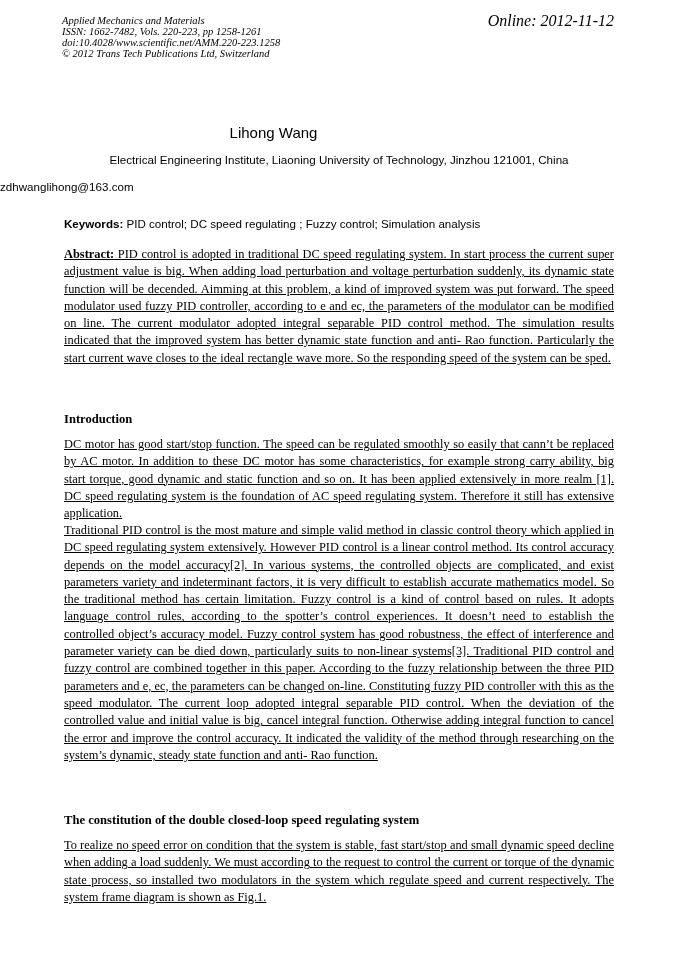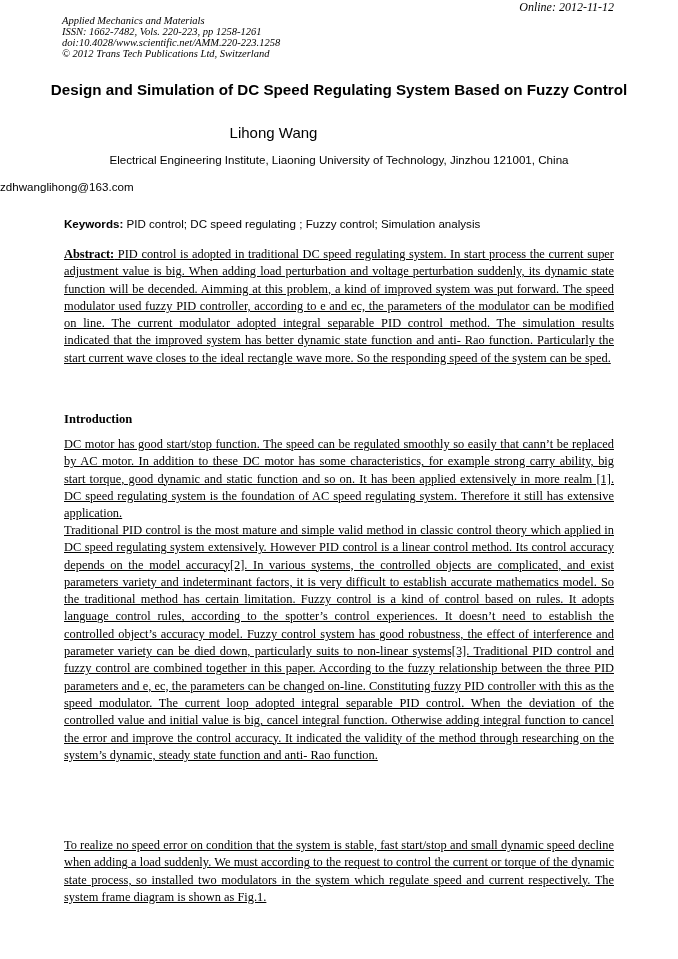--- a/index.html
+++ b/index.html
@@ -1,19 +1,19 @@
 <!DOCTYPE html>
 <html><head>
 <meta charset="utf-8">
 <style>
   html, body { margin: 0; padding: 0; background: #ffffff; }
   body { width: 678px; height: 959px; position: relative; overflow: hidden; color: #000; }
   .page { position: absolute; left: 0; top: 0; width: 678px; height: 959px; }
   .hdr { position: absolute; left: 62px; top: 15px; font-family: Liberation Serif, serif; font-style: italic; font-size: 10.5px; line-height: 11px; }
-  .hdr-right { position: absolute; right: 64px; top: 2px; font-family: "Liberation Serif", serif; font-style: italic; font-size: 12px; line-height: 11px; }
+  .hdr-right { position: absolute; right: 64px; top: 15px; font-family: "Liberation Serif", serif; font-style: italic; font-size: 16px; line-height: 11px; }
   .title { position: absolute; left: 50px; width: 578px; top: 80px; text-align: center; font-family: "Liberation Sans", sans-serif; font-weight: bold; font-size: 15.2px; line-height: 20px; }
   .author { position: absolute; left: 0; width: 547px; top: 124px; text-align: center; font-family: "Liberation Sans", sans-serif; font-size: 15px; line-height: 18px; }
   .affil { position: absolute; left: 0; width: 678px; top: 153px; text-align: center; font-family: "Liberation Sans", sans-serif; font-size: 11.6px; line-height: 14px; }
   .email { position: absolute; left: 0; width: 678px; top: 180px; text-align: left; font-family: "Liberation Sans", sans-serif; font-size: 11.6px; line-height: 14px; }
   .keywords { position: absolute; left: 64px; top: 217px; font-family: "Liberation Sans", sans-serif; font-size: 11.6px; line-height: 14px; }
   .keywords b { font-weight: bold; margin-top: 48px; }
   .body-text { position: absolute; left: 64px; width: 550px; font-family: "Liberation Serif", serif; font-size: 12.4px; line-height: 17.3px; text-align: justify; text-decoration: underline; }
   .body-text b { font-weight: bold; }
   .abstract { top: 246px; }
   .h-intro { position: absolute; left: 64px; top: 411px; font-family: "Liberation Serif", serif; font-weight: bold; font-size: 12.6px; line-height: 16px; }
@@ -29,38 +29,38 @@
 <div class="page">
 
   <div class="hdr">
     <div>Applied Mechanics and Materials</div>
     <div>ISSN: 1662-7482, Vols. 220-223, pp 1258-1261</div>
     <div>doi:10.4028/www.scientific.net/AMM.220-223.1258</div>
     <div>© 2012 Trans Tech Publications Ltd, Switzerland</div>
   </div>
   <div class="hdr-right">Online: 2012-11-12</div>
 
-  <div class="title">Design and Simulation of DC Speed Regulating System Based on Fuzzy Control</div>
   <div class="author">Lihong Wang</div>
   <div class="affil">Electrical Engineering Institute, Liaoning University of Technology, Jinzhou 121001, China</div>
   <div class="email">zdhwanglihong@163.com</div>
 
   <div class="keywords">
     <b>Keywords:</b><span> PID control; DC speed regulating ; Fuzzy control; Simulation analysis</span>
   </div>
 
   <div class="body-text abstract">
     <p><b>Abstract:</b><span> PID control is adopted in traditional DC speed regulating system. In start process the current super adjustment value is big. When adding load perturbation and voltage perturbation suddenly, its dynamic state function will be decended. Aimming at this problem, a kind of improved system was put forward. The speed modulator used fuzzy PID controller, according to e and ec, the parameters of the modulator can be modified on line. The current modulator adopted integral separable PID control method. The simulation results indicated that the improved system has better dynamic state function and anti- Rao function. Particularly the start current wave closes to the ideal rectangle wave more. So the responding speed of the system can be sped.</span></p>
   </div>
 
   <div class="h-intro">Introduction</div>
   <div class="body-text intro1">
     <p>DC motor has good start/stop function. The speed can be regulated smoothly so easily that cann’t be replaced by AC motor. In addition to these DC motor has some characteristics, for example strong carry ability, big start torque, good dynamic and static function and so on. It has been applied extensively in more realm [1]. DC speed regulating system is the foundation of AC speed regulating system. Therefore it still has extensive application.</p>
   </div>
   <div class="body-text intro2">
     <p>Traditional PID control is the most mature and simple valid method in classic control theory which applied in DC speed regulating system extensively. However PID control is a linear control method. Its control accuracy depends on the model accuracy[2]. In various systems, the controlled objects are complicated, and exist parameters variety and indeterminant factors, it is very difficult to establish accurate mathematics model. So the traditional method has certain limitation. Fuzzy control is a kind of control based on rules. It adopts language control rules, according to the spotter’s control experiences. It doesn’t need to establish the controlled object’s accuracy model. Fuzzy control system has good robustness, the effect of interference and parameter variety can be died down, particularly suits to non-linear systems[3]. Traditional PID control and fuzzy control are combined together in this paper. According to the fuzzy relationship between the three PID parameters and e, ec, the parameters can be changed on-line. Constituting fuzzy PID controller with this as the speed modulator. The current loop adopted integral separable PID control. When the deviation of the controlled value and initial value is big, cancel integral function. Otherwise adding integral function to cancel the error and improve the control accuracy. It indicated the validity of the method through researching on the system’s dynamic, steady state function and anti- Rao function.</p>
   </div>
 
+  <div class="h-const">The constitution of the double closed-loop speed regulating system</div>
   <div class="body-text const1">
     <p>To realize no speed error on condition that the system is stable, fast start/stop and small dynamic speed decline when adding a load suddenly. We must according to the request to control the current or torque of the dynamic state process, so installed two modulators in the system which regulate speed and current respectively. The system frame diagram is shown as Fig.1.</p>
   </div>
 
 </div>
 
 </body></html>

